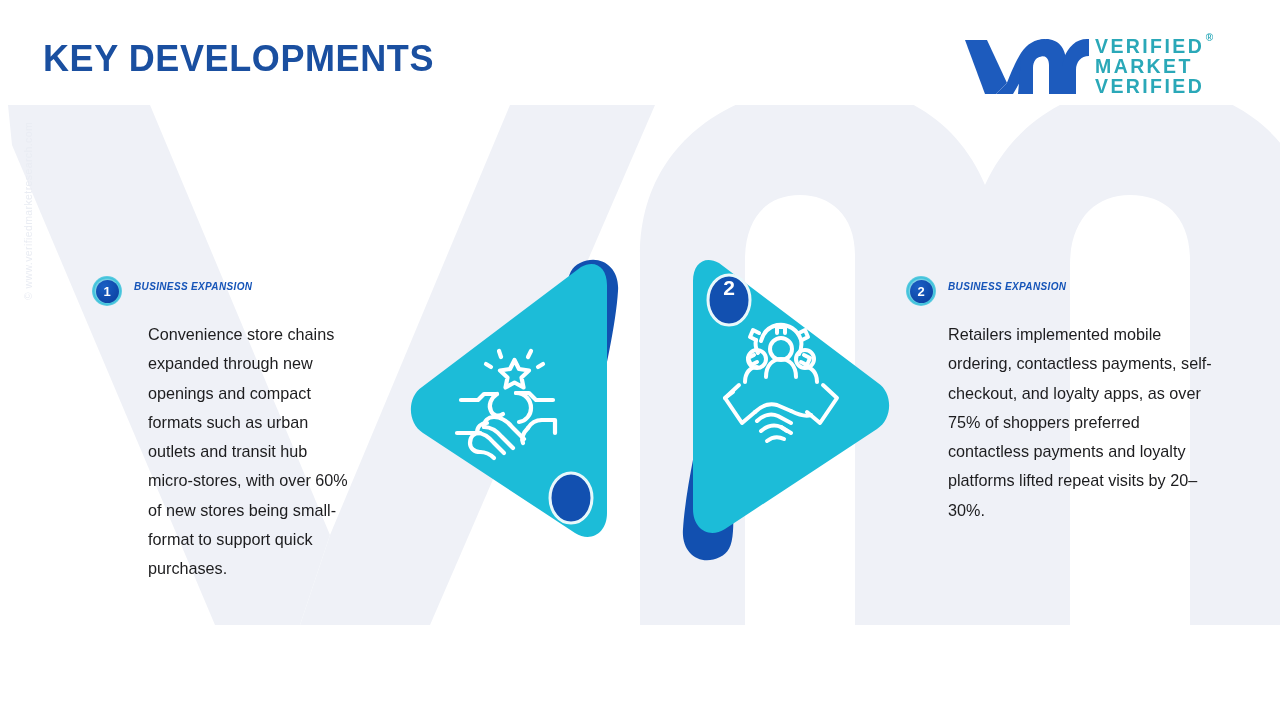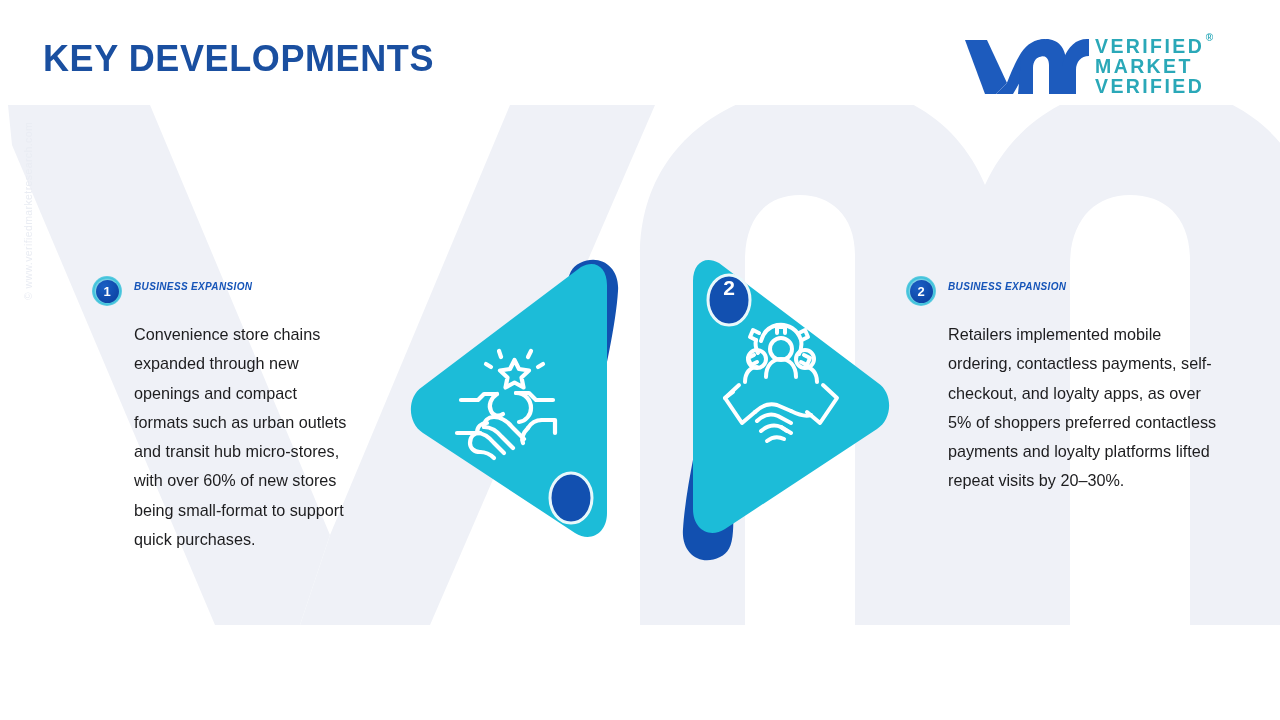--- a/index.html
+++ b/index.html
@@ -139,21 +139,21 @@
     font-weight:bold;
     letter-spacing:0.35px;
     color:#1554b8;
     padding-top:5px;
     white-space:nowrap;
     font-family:"Liberation Sans", sans-serif;
     font-style:italic;
   }
 
   .col-body {
-    margin-left:42px;
+    margin-left:56px;
     font-size:16.2px;
     line-height:29.3px;
     color:#1d1d1f;
     font-family:"Liberation Sans", sans-serif;
   }
   #col-right .col-body { margin-left:42px; width:275px; }
   #col-right { width:290px; }
 
   
   #graphics {
@@ -227,21 +227,21 @@
   <div class="col" id="col-right">
     <div class="col-head">
       <div class="badge">
         <span class="glow"></span>
         <span class="disc">
           <span class="num">2</span>
         </span>
       </div>
       <div class="col-title">BUSINESS EXPANSION</div>
     </div>
-    <div class="col-body">Retailers implemented mobile ordering, contactless payments, self-checkout, and loyalty apps, as over 5% of shoppers preferred contactless payments and loyalty platforms lifted repeat visits by 20–30%.</div>
+    <div class="col-body">Retailers implemented mobile ordering, contactless payments, self-checkout, and loyalty apps, as over 75% of shoppers preferred contactless payments and loyalty platforms lifted repeat visits by 20–30%.</div>
   </div>
 
   <svg id="graphics" viewBox="0 0 510 330" aria-hidden="true">
 
     <g>
 
       <path d="M185 18 C205 8 225 22 223 46 C221 78 210 130 198 178
                C193 182 189 180 187 175 C178 128 170 72 172 44 C173 28 177 22 185 18 Z" fill="#1250b0"></path>
 
       <path d="M186 22 C200 14 212 22 212 40 L212 268 C212 288 196 298 180 288

